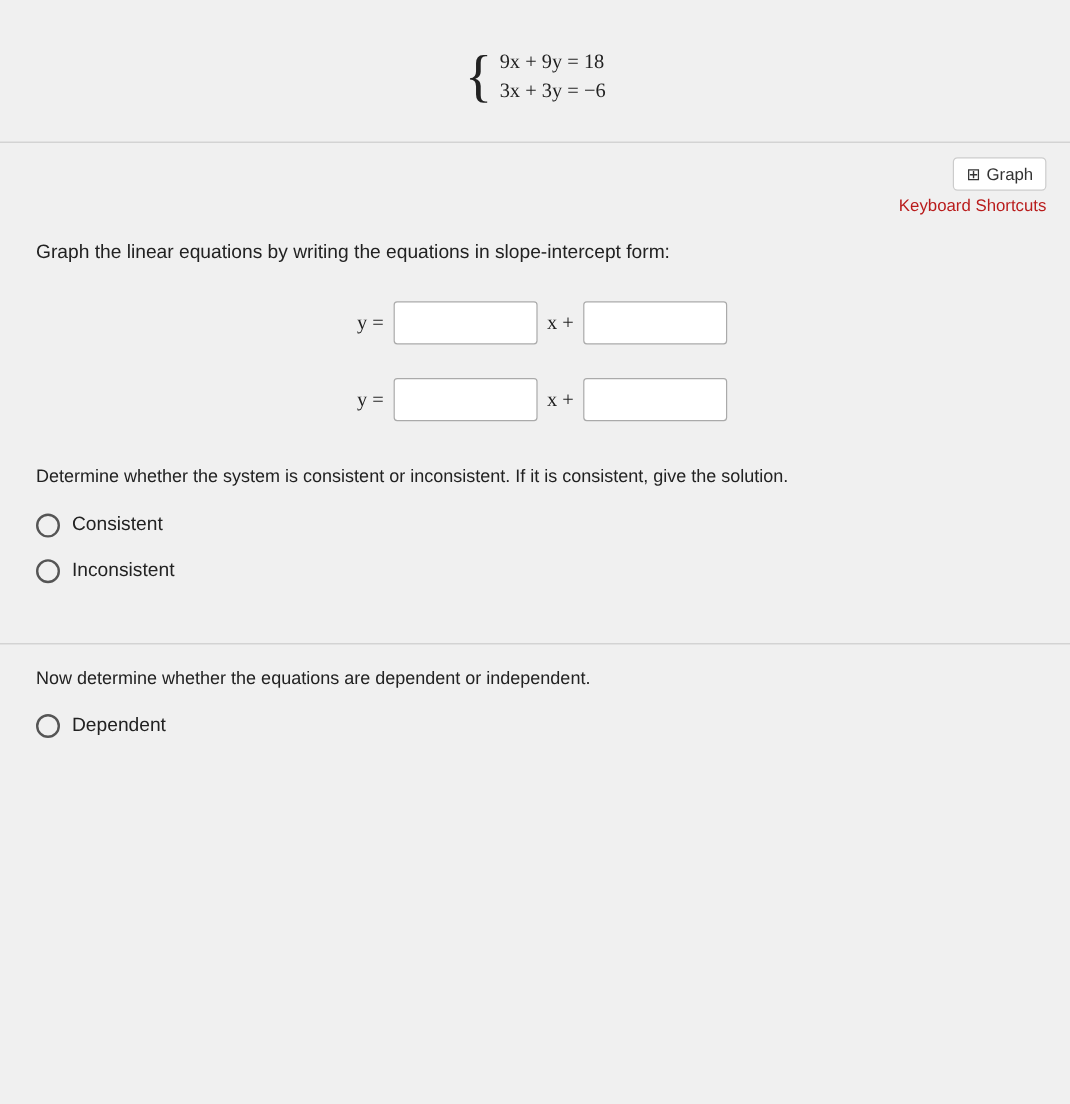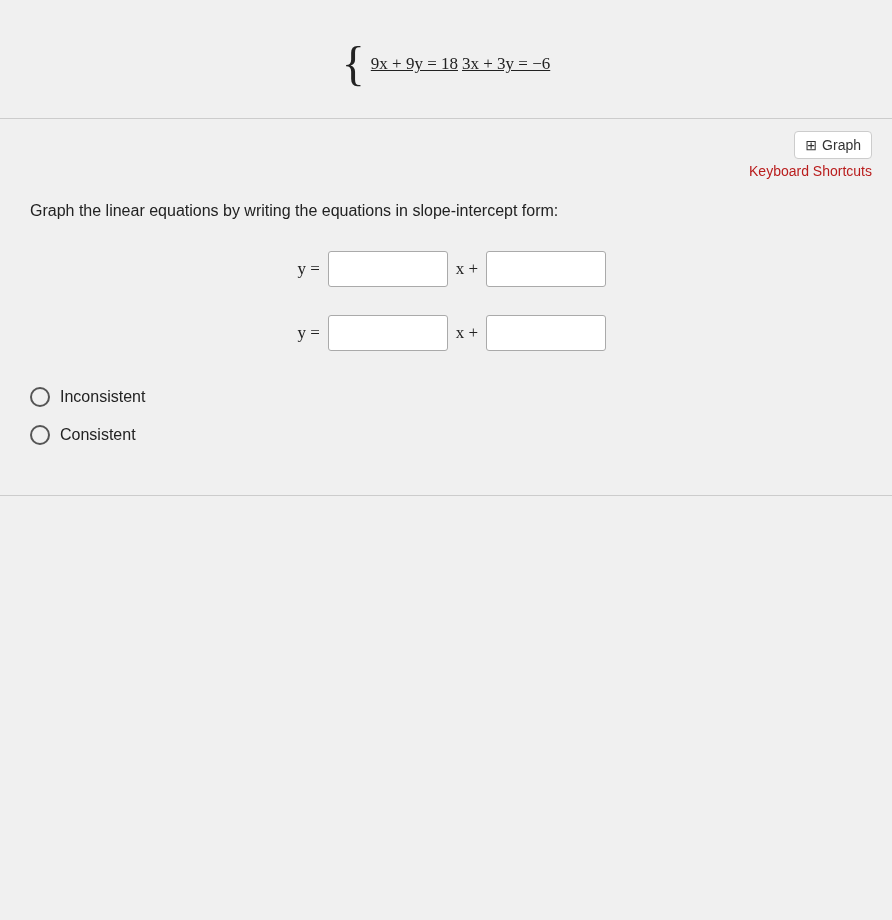--- a/index.html
+++ b/index.html
@@ -41,25 +41,24 @@
     .big-brace {
       font-size: 48px;
       font-weight: 300;
       line-height: 1;
       color: #222;
       font-family: 'Times New Roman', serif;
     }
 
     .equations-list {
       display: flex;
-      flex-direction: row;
+      flex-direction: column;
       gap: 4px;
       font-size: 17px;
       font-family: 'Times New Roman', serif;
-      text-decoration: underline;
     }
 
     .equation-line {
       font-size: 17px;
       font-family: 'Times New Roman', serif;
     }
 
     .divider {
       width: 100%;
       height: 1px;
@@ -270,30 +269,39 @@
       <div class="equation-row">
         <span class="eq-label">y =</span>
         <input class="input-box" type="text" style="">
         <span class="eq-text">x +</span>
         <input class="input-box" type="text" style="">
       </div>
 
     </div>
 
     <div class="consistent-section">
+      <div class="consistent-instruction">Determine whether the system is consistent or inconsistent.  If it is consistent, give the solution.</div>
+
+      <div class="radio-option">
+        <div class="radio-circle"></div>
+        <span class="radio-label">Consistent</span>
+      </div>
 
       <div class="radio-option">
         <div class="radio-circle"></div>
         <span class="radio-label">Inconsistent</span>
       </div>
-
-      <div class="radio-option">
-        <div class="radio-circle"></div>
-        <span class="radio-label">Consistent</span>
-      </div>
     </div>
 
   </div>
 
   <div class="bottom-divider"></div>
 
+  <div class="dependent-section">
+    <div class="dependent-instruction">Now determine whether the equations are dependent or independent.</div>
+
+    <div class="dependent-option">
+      <div class="radio-circle"></div>
+      <span class="radio-label">Dependent</span>
+    </div>
+  </div>
 
 </div>
 
 </body></html>

